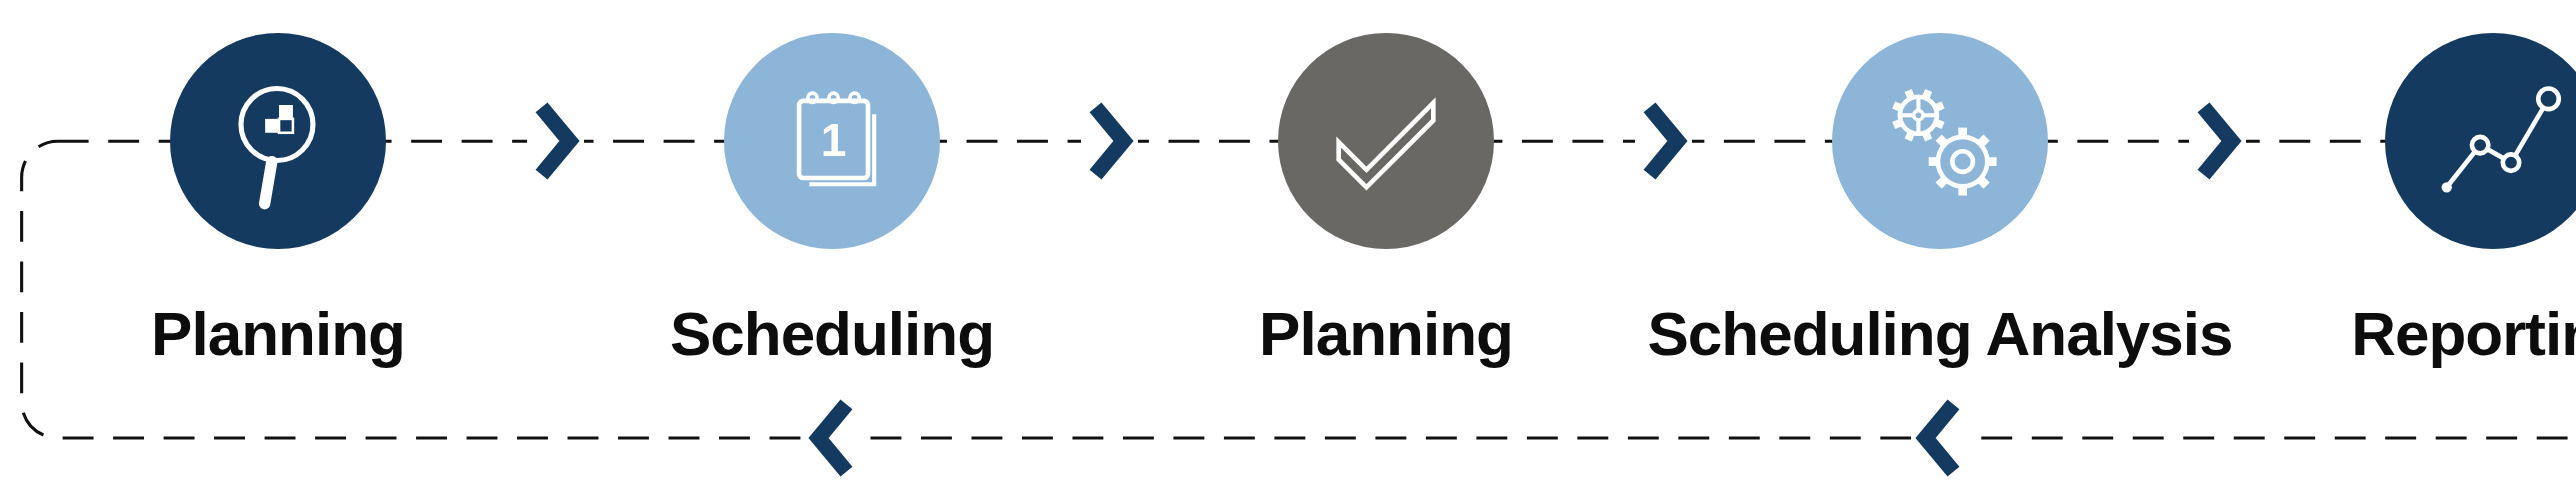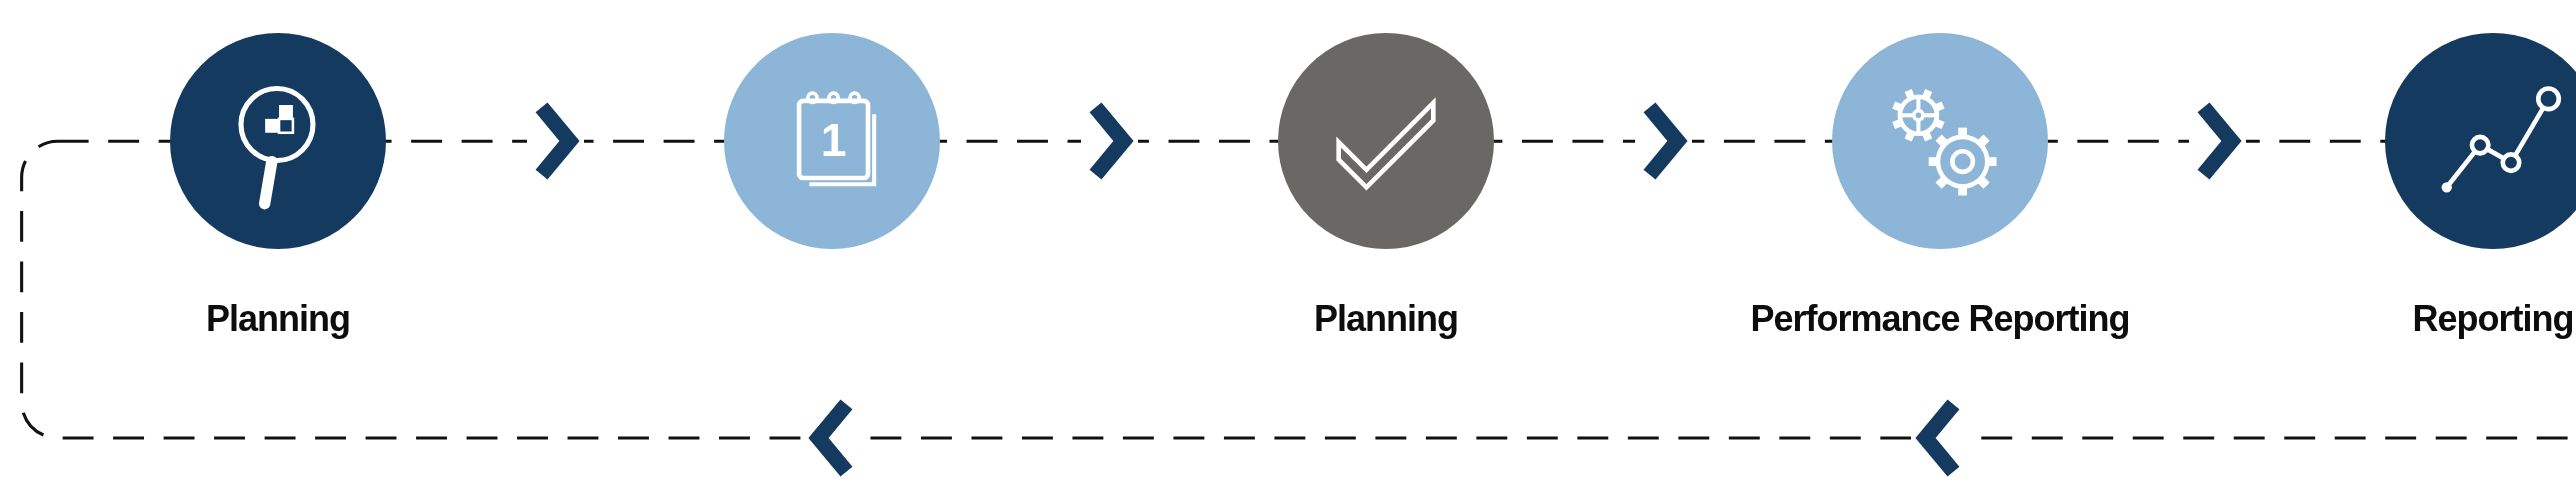--- a/index.html
+++ b/index.html
@@ -9,21 +9,21 @@
     height: 505px;
     background: #ffffff;
     font-family: "Liberation Sans", sans-serif;
     overflow: hidden;
   }
   .layer { position: absolute; left: 0; top: 0; }
   .step { position: absolute; top: 33px; width: 618px; display: flex; flex-direction: column; align-items: center; }
   .badge { width: 216px; height: 216px; display: block; }
   .step-label {
     margin-top: 49px;
-    font-size: 36px;
+    font-size: 62px;
     font-weight: 700;
     letter-spacing: -1px;
     color: #0d0d0d;
     text-align: center;
     white-space: nowrap;
   }
   .arrow { position: absolute; background: #ffffff; }
 </style>
 </head>
 <body>
@@ -53,20 +53,21 @@
       <circle cx="210" cy="210" r="210" fill="#8cb5d8"></circle>
       <g>
         <path d="M292 158 L292 294 L166 294" fill="none" stroke="#ffffff" stroke-width="8"></path>
         <rect x="146" y="132" width="134" height="150" rx="8" fill="none" stroke="#ffffff" stroke-width="9"></rect>
         <circle cx="172" cy="126" r="9" fill="none" stroke="#ffffff" stroke-width="7"></circle>
         <circle cx="213" cy="126" r="9" fill="none" stroke="#ffffff" stroke-width="7"></circle>
         <circle cx="254" cy="126" r="9" fill="none" stroke="#ffffff" stroke-width="7"></circle>
         <text x="213" y="240" text-anchor="middle" fill="#ffffff" font-family="Liberation Sans, sans-serif" font-size="90" font-weight="700">1</text>
       </g>
     </svg>
+    <div class="step-label">Scheduling</div>
   </div>
 
   <div class="step" style="left:1077px;">
     <svg class="badge" viewBox="0 0 420 420">
       <circle cx="210" cy="210" r="210" fill="#6a6865"></circle>
       <g>
         <path d="M118 212 L172 266 L302 136 L302 170 L172 300 L118 246 Z" fill="none" stroke="#ffffff" stroke-width="9" stroke-linejoin="miter"></path>
       </g>
     </svg>
     <div class="step-label">Planning</div>
@@ -107,21 +108,21 @@
             <line x1="46" y1="0" x2="66" y2="0" transform="rotate(135)"></line>
             <line x1="46" y1="0" x2="66" y2="0" transform="rotate(180)"></line>
             <line x1="46" y1="0" x2="66" y2="0" transform="rotate(225)"></line>
             <line x1="46" y1="0" x2="66" y2="0" transform="rotate(270)"></line>
             <line x1="46" y1="0" x2="66" y2="0" transform="rotate(315)"></line>
           </g>
           <circle r="20" fill="none" stroke="#ffffff" stroke-width="9"></circle>
         </g>
       </g>
     </svg>
-    <div class="step-label">Performance Reporting</div>
+    <div class="step-label">Scheduling Analysis</div>
   </div>
 
   <div class="step" style="left:2184px;">
     <svg class="badge" viewBox="0 0 420 420">
       <circle cx="210" cy="210" r="210" fill="#143a5f"></circle>
       <g>
         <polyline points="120,300 185,218 245,252 318,128" fill="none" stroke="#ffffff" stroke-width="9"></polyline>
         <circle cx="120" cy="300" r="10" fill="#ffffff"></circle>
         <circle cx="185" cy="218" r="16" stroke="#ffffff" stroke-width="9" fill="#143a5f"></circle>
         <circle cx="245" cy="252" r="16" stroke="#ffffff" stroke-width="9" fill="#143a5f"></circle>

